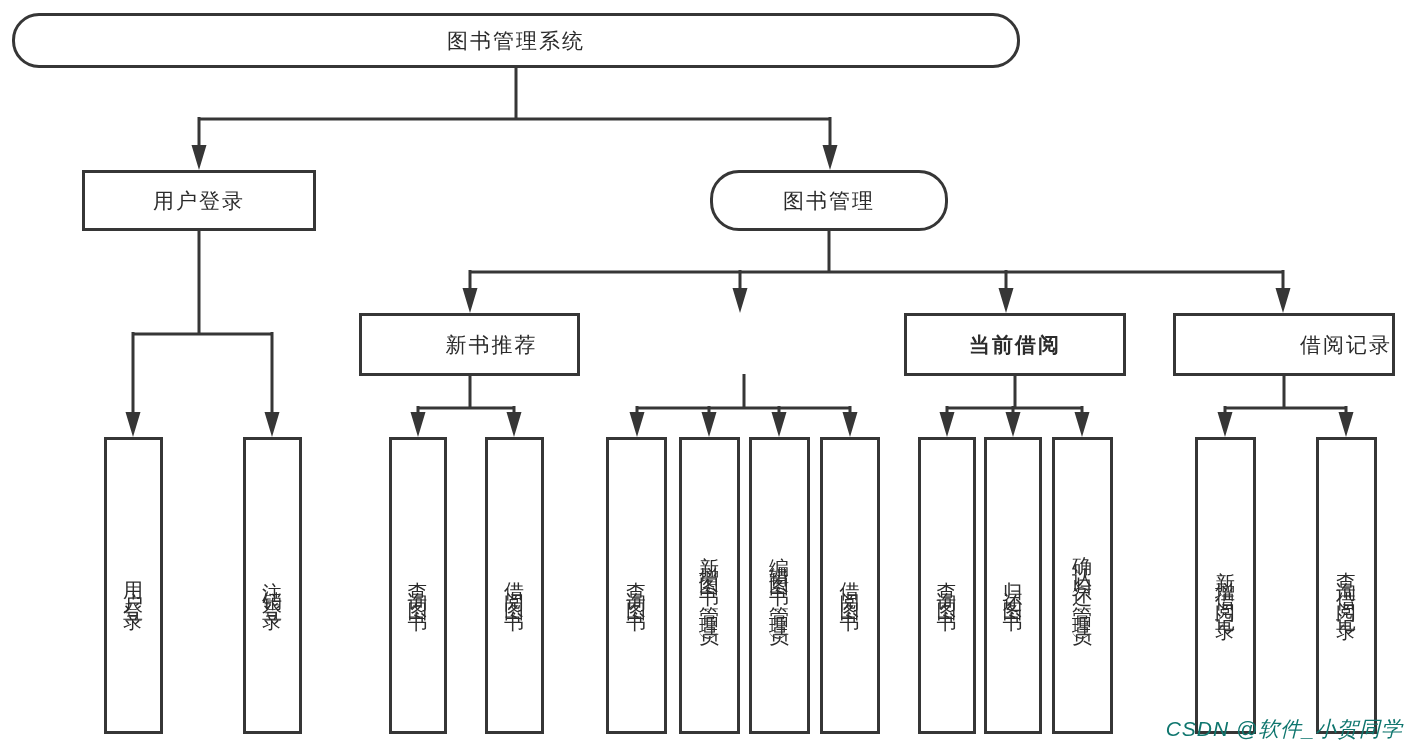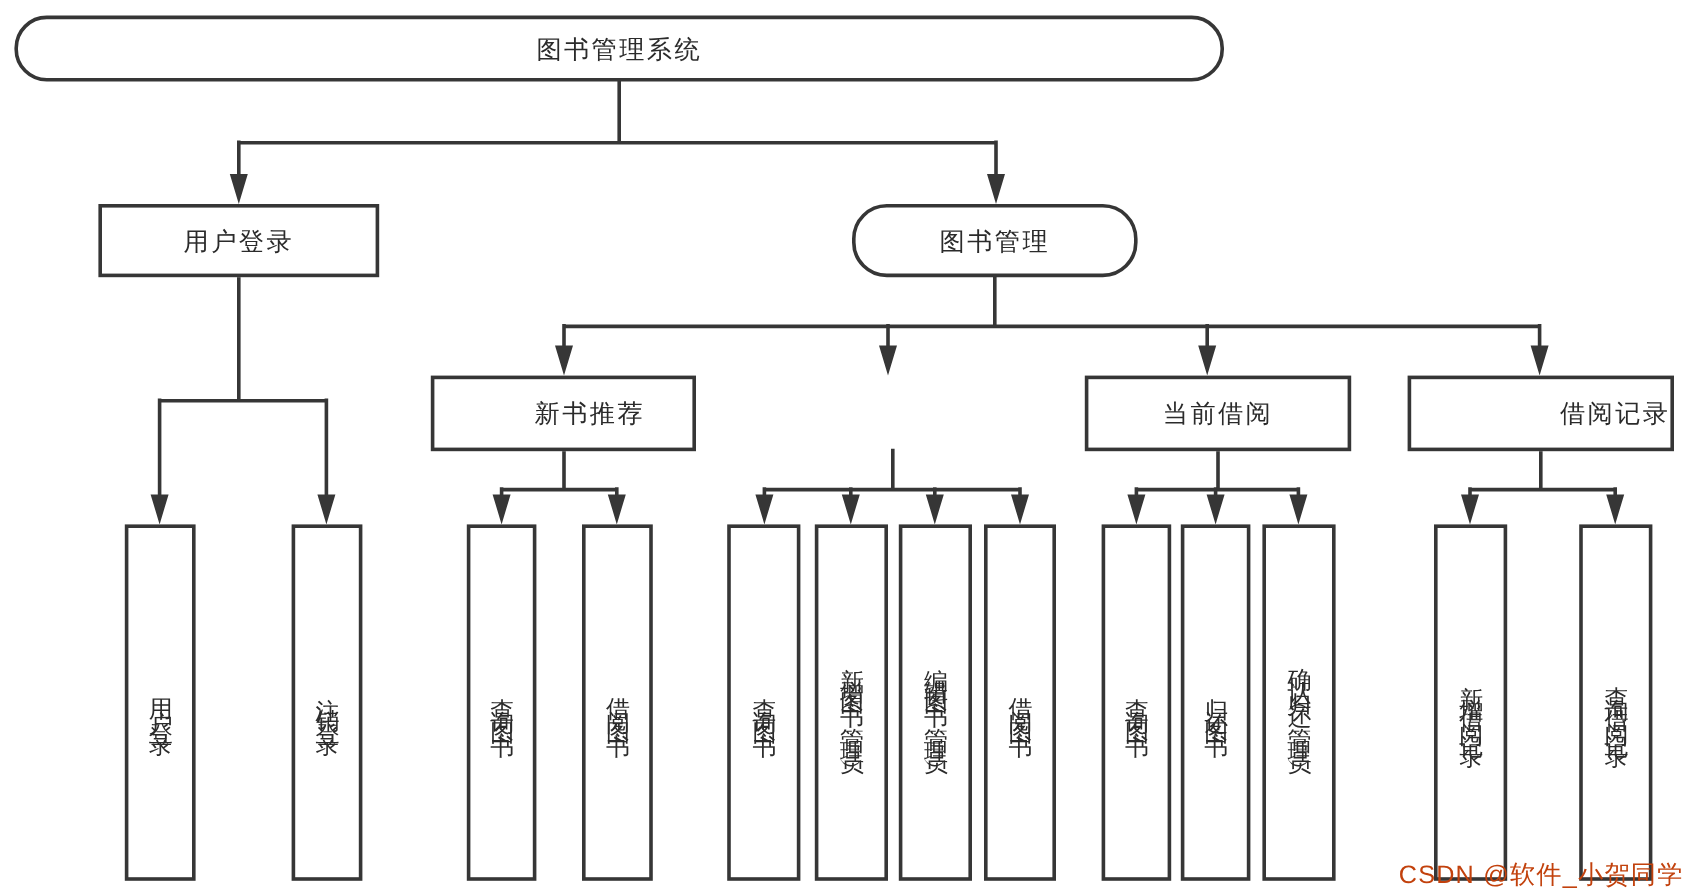--- a/index.html
+++ b/index.html
@@ -48,23 +48,24 @@
     letter-spacing: 10px;
     line-height: 1;
     white-space: nowrap;
   }
   .watermark {
     position: absolute;
     right: 2px;
     bottom: 4px;
     font-size: 21px;
     letter-spacing: 1px;
-    color: #c2410c;
+    color: #0f766e;
     z-index: 3;
     pointer-events: none;
+    font-style: italic;
   }
 </style>
 </head>
 <body>
 
 <div class="canvas">
 
   <svg class="connectors" viewBox="0 0 1405 747" xmlns="http://www.w3.org/2000/svg">
 
     <path d="M516,66 L516,119 M197.5,119 L831.5,119 M199,117 L199,147 M830,117 L830,147" stroke="#363636" stroke-width="3" fill="none"></path>
@@ -109,21 +110,21 @@
   <div class="node hnode" style="left:82px; top:170px; width:234px; height:61px;">
     <span>用户登录</span>
   </div>
   <div class="node hnode" style="left:710px; top:170px; width:238px; height:61px;border-radius:29px;">
     <span>图书管理</span>
   </div>
 
   <div class="node hnode" style="left:359px; top:313px; width:221px; height:63px;padding-left:44px;">
     <span>新书推荐</span>
   </div>
-  <div class="node hnode" style="left:904px; top:313px; width:222px; height:63px;">
+  <div class="node hnode" style="left:904px; top:313px; width:222px; height:63px;font-weight:bold;">
     <span>当前借阅</span>
   </div>
   <div class="node hnode" style="left:1173px; top:313px; width:222px; height:63px;justify-content:flex-end;">
     <span>借阅记录</span>
   </div>
 
   <div class="node vnode" style="left:104px; width:59px;">
     <span class="vtext">用户登录</span>
   </div>
   <div class="node vnode" style="left:243px; width:59px;">

